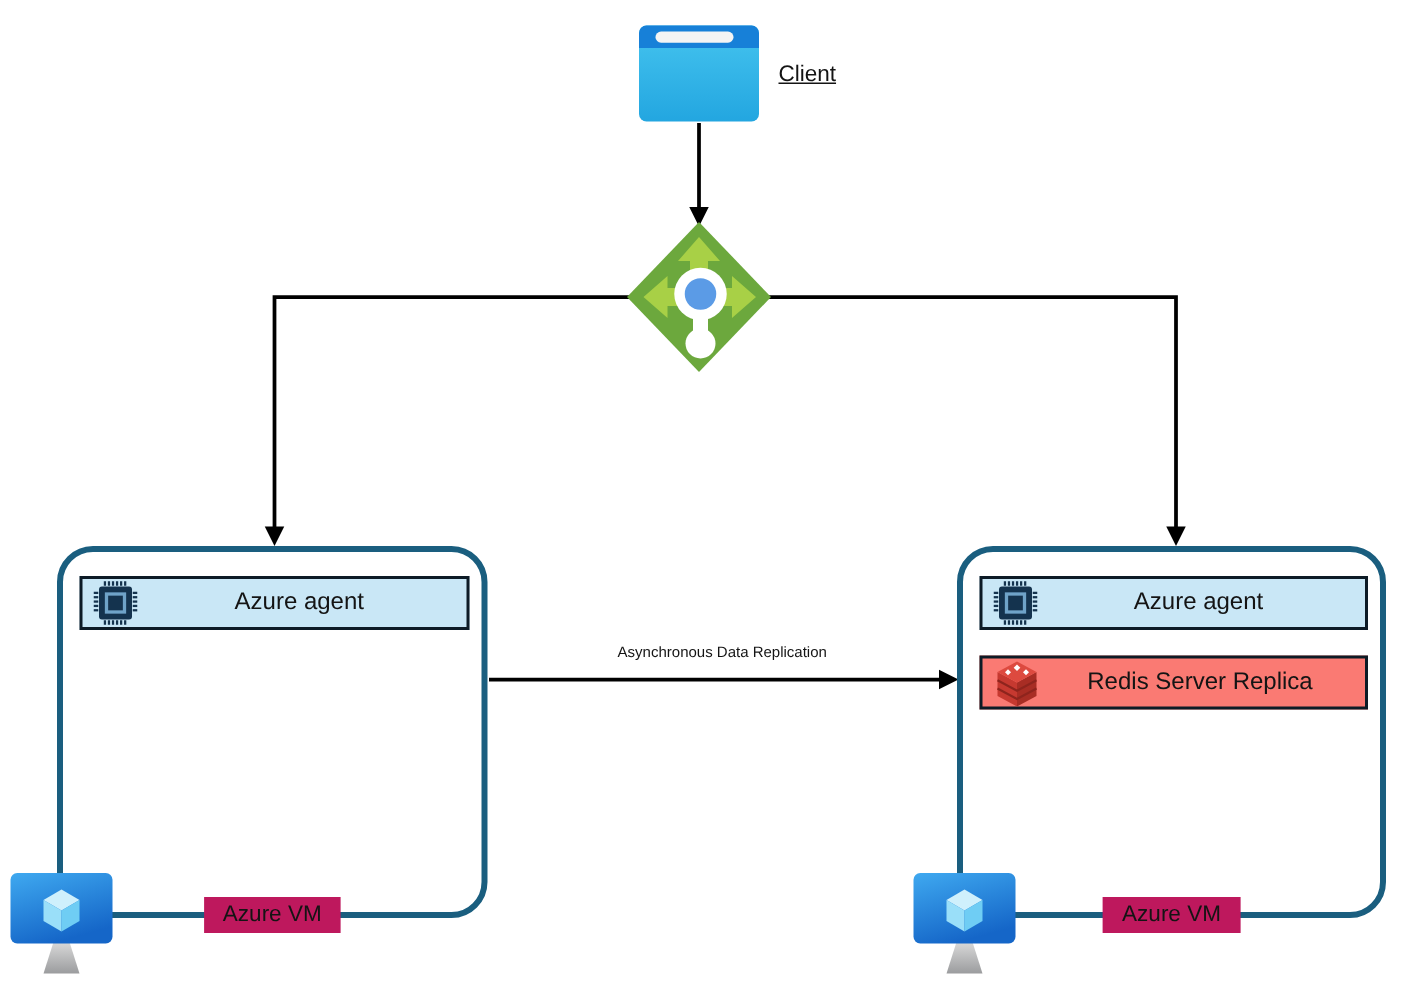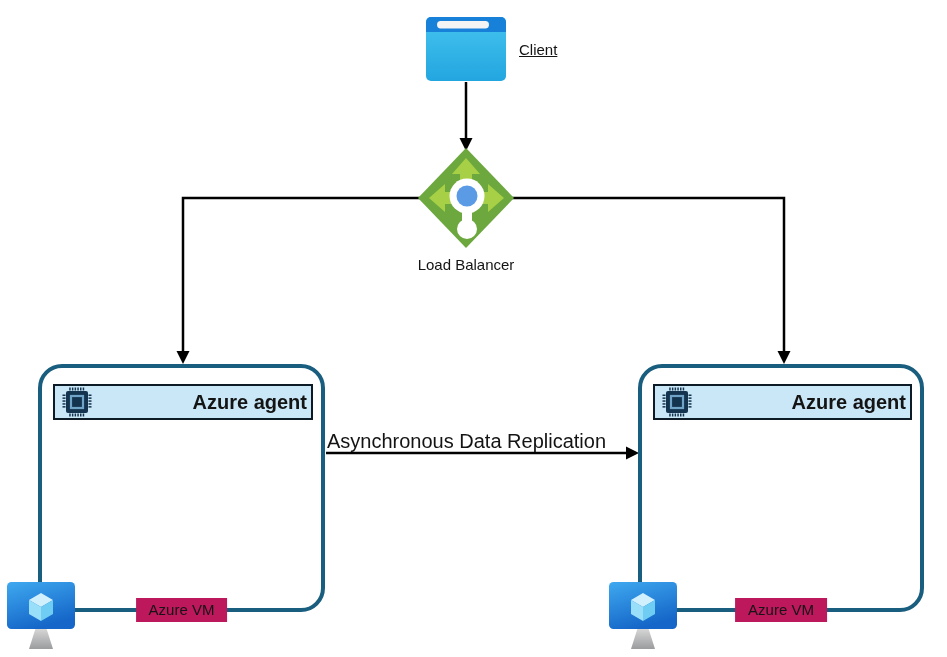--- a/index.html
+++ b/index.html
@@ -32,29 +32,29 @@
     position:absolute;
     left:11px;width:260px;height:36px;
     border:2px solid #0D1B26;
     box-sizing:border-box;
     display:flex;align-items:center;
     z-index:3;
   }
   .svc-bar.agent{top:16px;background:#C9E7F6;}
   .svc-bar.redis{top:69px;background:#FA7A73;}
   .svc-icon{margin-left:7px;flex:0 0 auto;display:flex;align-items:center;}
-  .svc-label{flex:1;text-align:right;font-size:20px;padding-right:4px;font-weight:bold;}
+  .svc-label{flex:1;text-align:center;font-size:16px;padding-right:4px;}
   
   .vm-monitor{z-index:4;}
   .lb-icon{z-index:3;}
   .client-icon{z-index:3;}
   .lb-label{width:160px;text-align:center;}
   .repl-label{
     left:327px;top:430px;width:309px;
-    text-align:left;font-size:20px;z-index:2;white-space:nowrap;
+    text-align:center;font-size:10px;z-index:2;white-space:nowrap;
   }
 </style>
 </head>
 <body>
 
 <div id="canvas">
 
   <svg id="connectors" width="947" height="657">
 
     <path d="M466 82 V139" stroke="#000000" stroke-width="2.5" fill="none"></path>
@@ -90,21 +90,20 @@
 
     <polygon points="13,52 29,38 29,46 48,46 48,58 29,58 29,66" fill="#A8D046"></polygon>
 
     <polygon points="88,52 72,38 72,46 54,46 54,58 72,58 72,66" fill="#A8D046"></polygon>
 
     <rect x="46" y="58" width="10" height="24" fill="#ffffff"></rect>
     <circle cx="51" cy="83" r="10" fill="#ffffff"></circle>
     <circle cx="51" cy="50" r="17.5" fill="#ffffff"></circle>
     <circle cx="51" cy="50" r="10.5" fill="#5B9BE6"></circle>
   </svg>
-  <div class="abs node-label lb-label" style="left:386px;top:256px;">Load Balancer</div>
 
   <div class="abs repl-label">Asynchronous Data Replication</div>
 
   <div class="vm-box" style="left:38px;top:364px;">
     <div class="svc-bar agent">
       <span class="svc-icon">
         <svg width="30" height="30" viewBox="0 0 30 30">
           <g fill="#14334E">
             <rect x="7.2" y="0.5" width="1.5" height="3"></rect>
               <rect x="9.9" y="0.5" width="1.5" height="3"></rect>
@@ -165,20 +164,34 @@
               <rect x="26.5" y="13.3" width="3" height="1.5"></rect>
               <rect x="26.5" y="16.2" width="3" height="1.5"></rect>
               <rect x="26.5" y="19.1" width="3" height="1.5"></rect>
           </g>
           <rect x="4" y="4" width="22" height="22" rx="2" fill="#14334E"></rect>
           <rect x="9" y="9" width="12" height="12" fill="none" stroke="#6FA3C8" stroke-width="2.2"></rect>
         </svg>
       </span>
       <span class="svc-label">Azure agent</span>
     </div>
+    <div class="svc-bar redis" style="width:259px;">
+      <span class="svc-icon">
+        <svg width="32" height="33" viewBox="0 0 32 33">
+          <polygon points="3,9 16,16 16,32 3,25" fill="#C63930"></polygon>
+          <polygon points="29,9 16,16 16,32 29,25" fill="#A82D24"></polygon>
+          <path d="M3 14.5 L16 21.5 L29 14.5 M3 20 L16 27 L29 20" stroke="#8E241D" stroke-width="1.4" fill="none"></path>
+          <polygon points="16,2 29,9 16,16 3,9" fill="#DD4A3F"></polygon>
+          <polygon points="16,4 18.2,6.2 16,8.4 13.8,6.2" fill="#ffffff"></polygon>
+          <polygon points="10,7.2 12,9.2 10,11.2 8,9.2" fill="#ffffff"></polygon>
+          <polygon points="22,7.2 24,9.2 22,11.2 20,9.2" fill="#ffffff"></polygon>
+        </svg>
+      </span>
+      <span class="svc-label">Redis Server Replica</span>
+    </div>
     <span class="vm-caption">Azure VM</span>
   </div>
 
   <svg class="abs vm-monitor" style="left:6px;top:581px;" width="70" height="72" viewBox="0 0 70 72">
     <defs>
       <linearGradient id="gVmScreenL" x1="0" y1="0" x2="0.4" y2="1">
         <stop offset="0" stop-color="#3FA9F0"></stop>
           <stop offset="1" stop-color="#1566C8"></stop>
       </linearGradient>
       <linearGradient id="gVmStandL" x1="0" y1="0" x2="0" y2="1">

